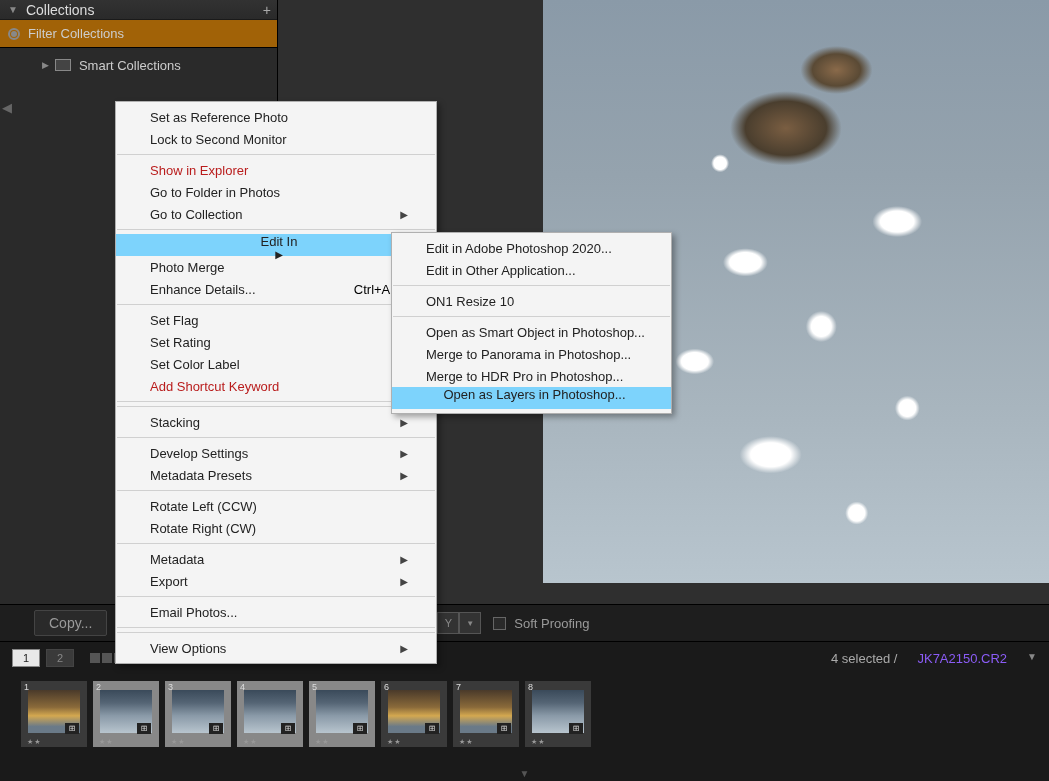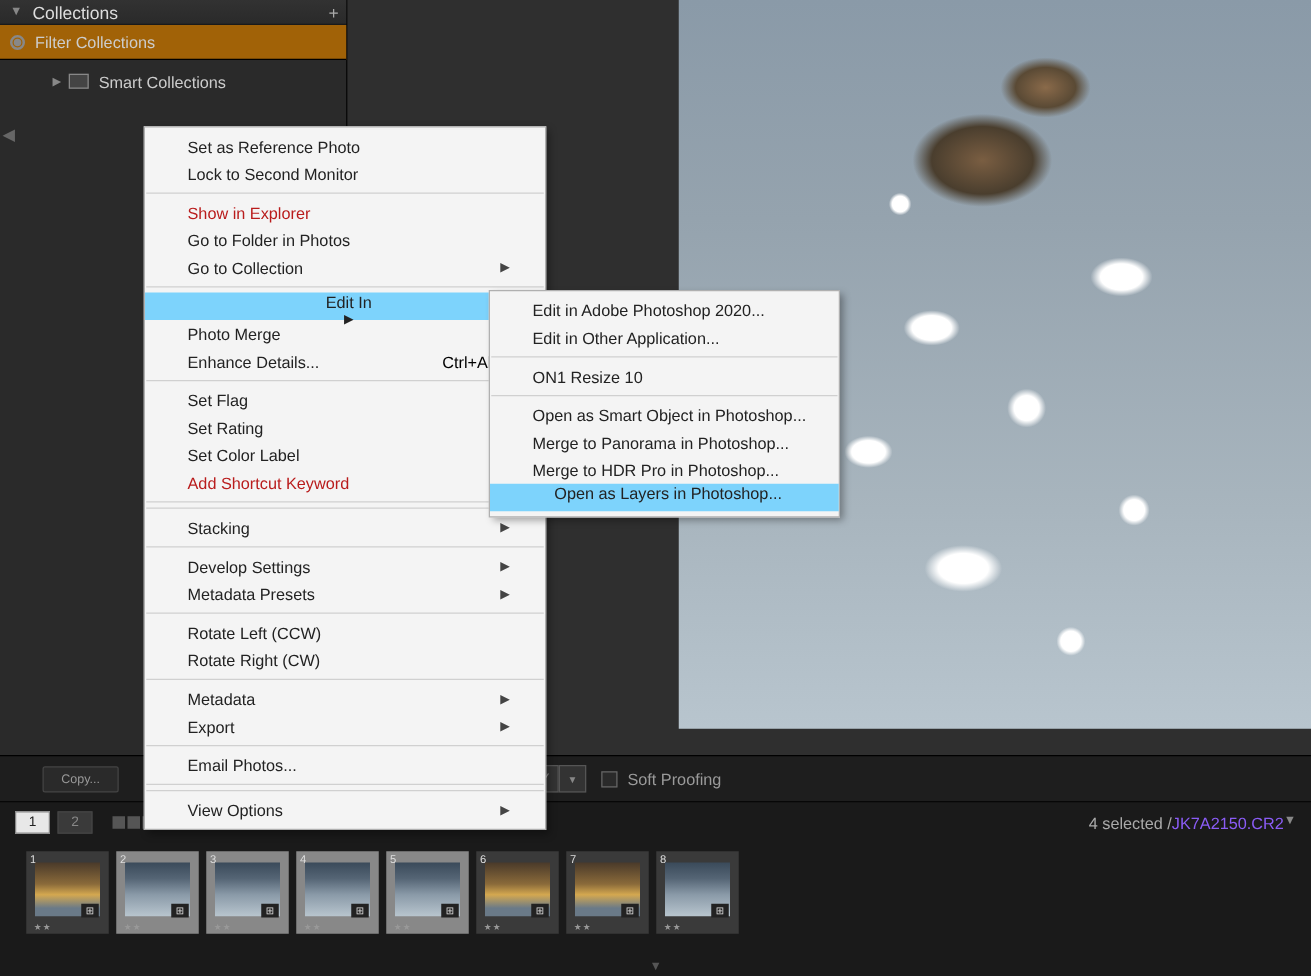--- a/index.html
+++ b/index.html
@@ -89,21 +89,21 @@
   width:100%; height:38px;
   background:#1e1e1e;
   border-top:1px solid #000;
   border-bottom:1px solid #000;
   display:flex; align-items:center;
   padding: 0 10px 0 34px;
   color:#9a9a9a;
 }
 .toolbar-row .btn-copy {
   background:#2a2a2a; padding:4px 14px; border:1px solid #444; border-radius:2px;
-  color:#9a9a9a; font-size:10px;
+  color:#9a9a9a; font-size:14px;
 }
 .toolbar-row .group {
   display:flex; gap:0; margin-left:330px;
 }
 .toolbar-row .mini {
   width:22px; height:22px; border:1px solid #555; background:#333;
   display:flex; align-items:center; justify-content:center;
   font-size:11px; color:#888;
 }
 .toolbar-row .check-soft { display:flex; align-items:center; gap:8px; margin-left:12px;text-align:right;}
@@ -121,21 +121,21 @@
 }
 .page-btn {
   width:28px; height:18px;
   display:flex; align-items:center; justify-content:center;
   font-size:11px; margin-right:6px;
 }
 .page-btn.active { background:#e8e8e8; color:#222; border:1px solid #888;}
 .page-btn.inactive { background:#3a3a3a; color:#888; border:1px solid #444;}
 .view-switch { display:flex; gap:2px; margin-left:10px; margin-right:auto;}
 .view-switch .cell { width:10px; height:10px; background:#555;}
-.file-info { display:flex; align-items:flex-start; gap:0; font-size:13px;}
+.file-info { display:flex; align-items:flex-start; gap:20px; font-size:13px;}
 .file-info .fn { color:#8b5cf6; font-weight:500;}
 .file-info .dd { color:#888; font-size:10px;}
 
 
 .filmstrip {
   position:absolute;
   left:0; top:674px;
   width:100%; height:80px;
   background:#1a1a1a;
   display:flex; align-items:flex-start;

